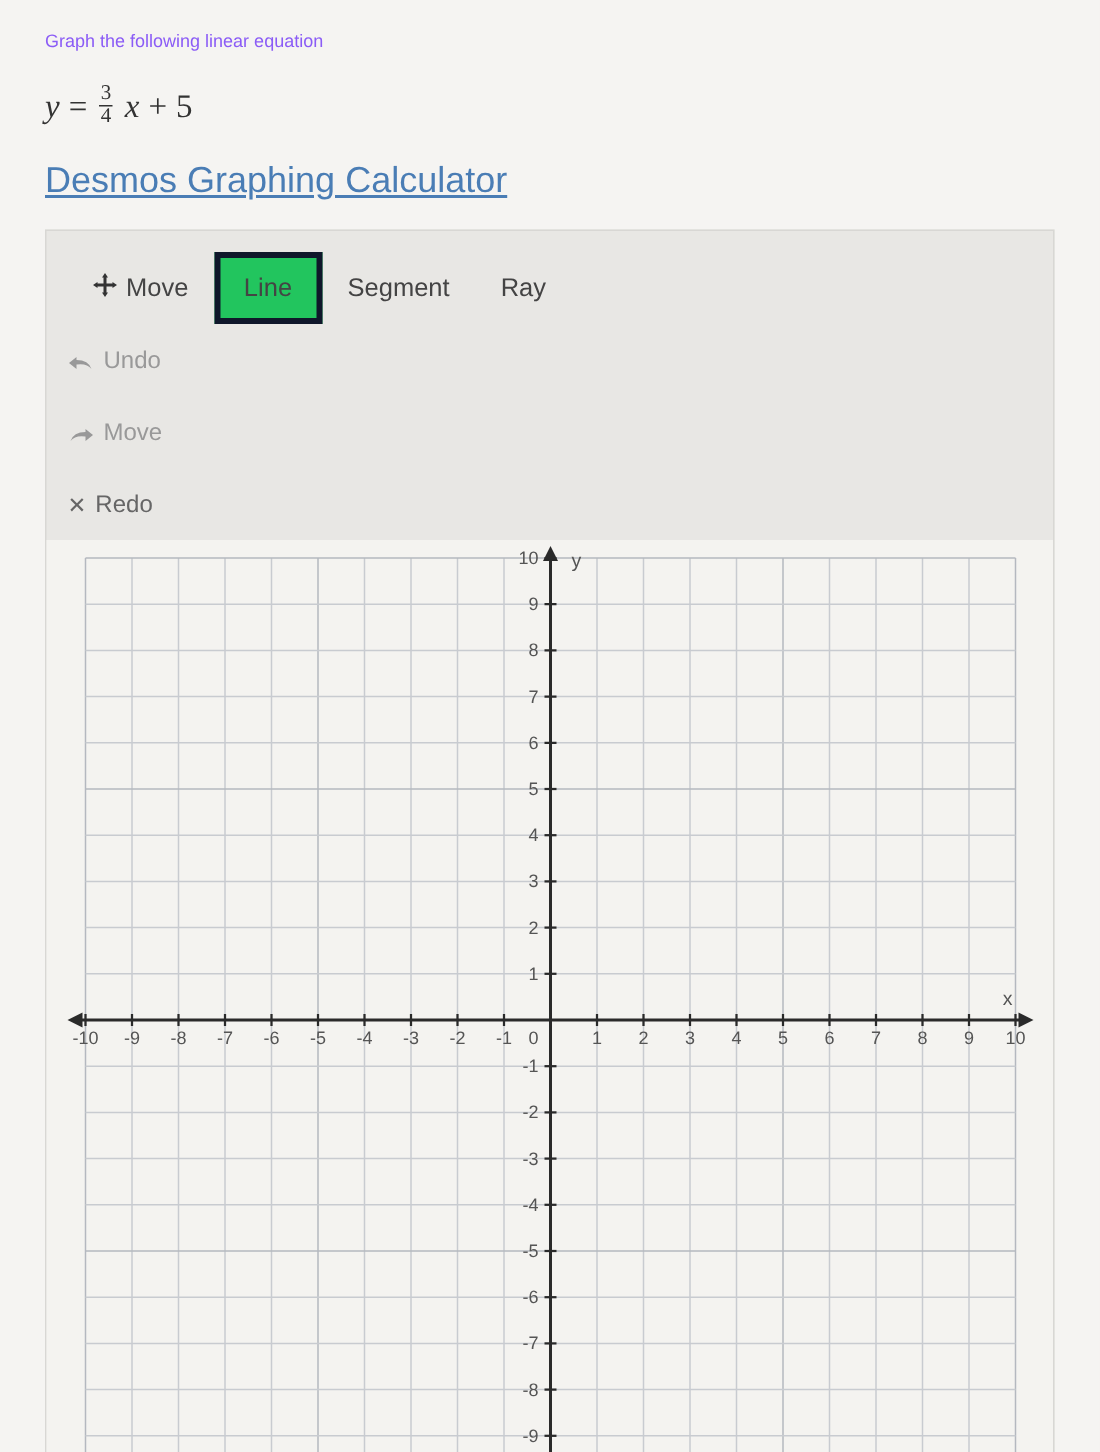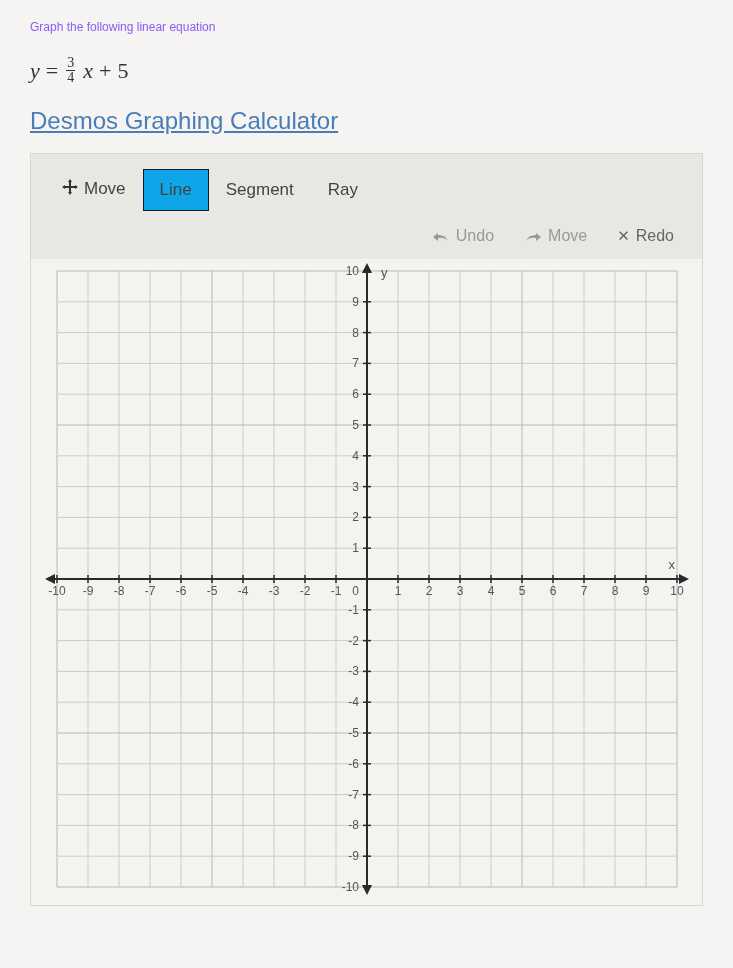--- a/index.html
+++ b/index.html
@@ -13,22 +13,22 @@
   }
   .prompt { font-size: 12px; color: #8b5cf6; margin-bottom: 22px; }
   .equation { font-family: 'Times New Roman', serif; font-size: 22px; font-style: italic; color: #333; margin-bottom: 22px; display: flex; align-items: center; gap: 6px; }
   .frac { display: inline-flex; flex-direction: column; align-items: center; font-size: 14px; line-height: 1; position: relative; vertical-align: middle; font-style: normal; margin: 0 2px; }
   .frac .num { border-bottom: 1px solid #333; padding: 0 1px; }
   .frac .den { padding: 0 1px; }
   .link { color: #4a7db5; text-decoration: underline; font-size: 24px; display: inline-block; margin-bottom: 18px; cursor: pointer; }
   .tool-panel { background: #e8e7e4; border: 1px solid #d8d7d4; padding: 0; }
   .tool-row { display: flex; align-items: center; gap: 0; padding: 14px 14px 10px 14px; }
   .tool-btn { display: flex; gap: 6px; padding: 10px 16px; font-size: 17px; color: #444; cursor: pointer; border: 1px solid transparent; background: transparent; }
-  .tool-btn.selected { background: #0ea5e9; border: 1px solid #0f172a; }
-  .action-row { display: flex; justify-content: flex-end; gap: 30px; padding: 6px 28px 14px 14px; }
+  .tool-btn.selected { background: #22c55e; border: 4px solid #0f172a; }
+  .action-row { display: flex; justify-content: flex-end; gap: 30px; padding: 6px 28px 14px 14px; flex-direction: column; }
   .action-btn { display: flex; align-items: center; gap: 6px; font-size: 16px; color: #999; cursor: pointer; }
   .action-btn.enabled { color: #666; }
   .ico-undo, .ico-redo { width: 18px; height: 10px; }
   .ico-undo svg, .ico-redo svg { display: block; }
   .ico-x { font-size: 15px; }
   .graph-wrap { background: #f4f3f0; padding: 2px 12px 8px 12px; }
   .graph { width: 648px; height: 636px; margin: 0 auto; display:block; }
   .grid-line { stroke: #c8cbd0; stroke-width: 1; }
   .grid-major { stroke: #b4b8bf; stroke-width: 1; }
   .axis-line { stroke: #2a2a2a; stroke-width: 2; }

